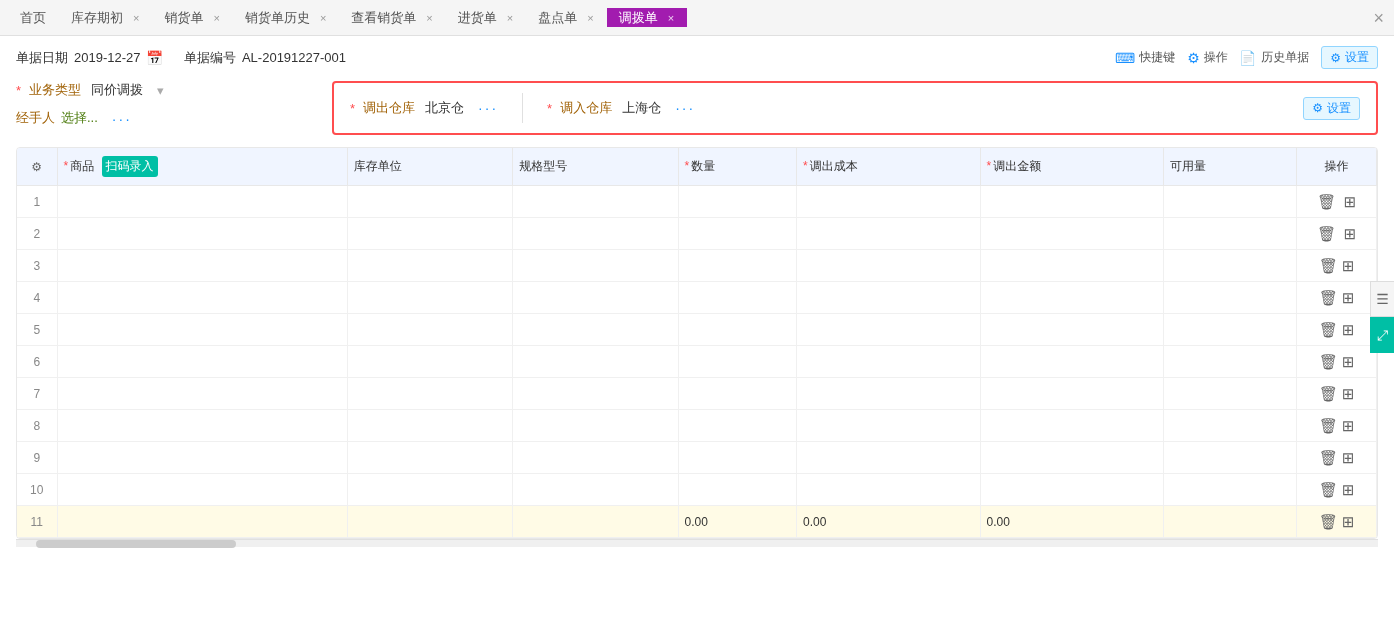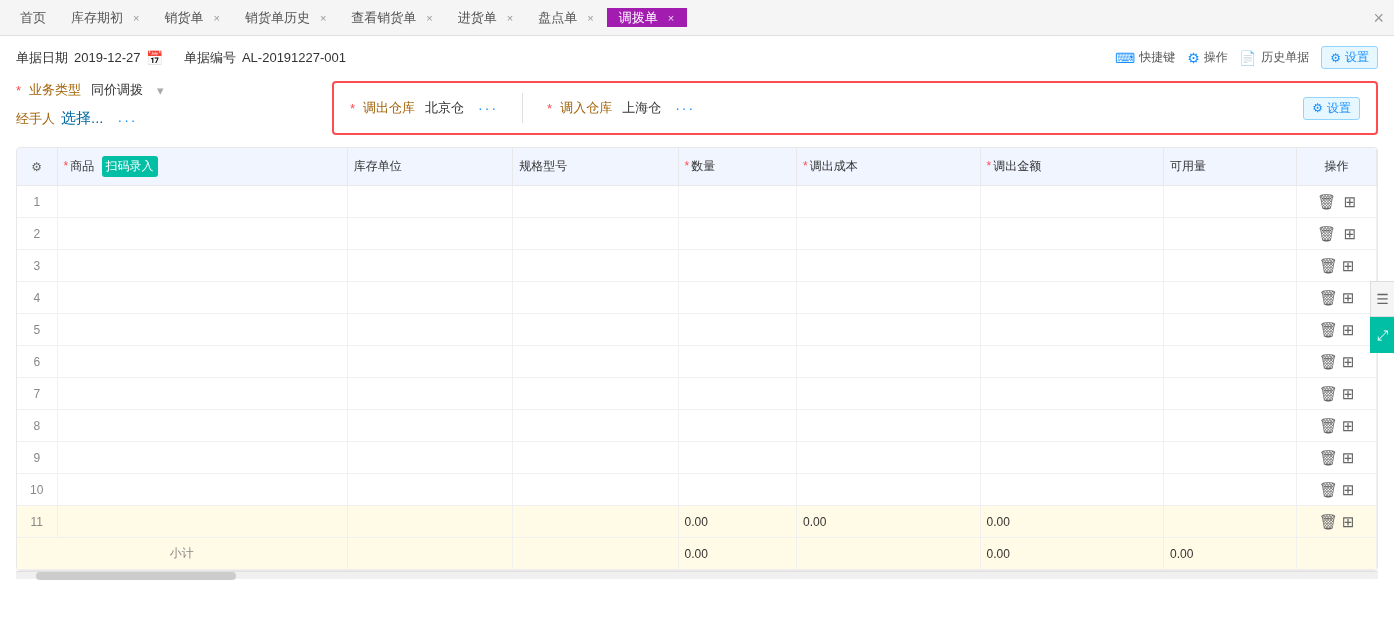--- a/index.html
+++ b/index.html
@@ -131,21 +131,21 @@
       margin-left: 8px;
       font-size: 14px;
       letter-spacing: 2px;
     }
     .field-separator {
       width: 1px;
       height: 30px;
       background: #e0e0e0;
       margin: 0 24px;
     }
-    .select-placeholder { color: #0369a1; font-size: 15px; }
+    .select-placeholder { color: #4d7c0f; font-size: 13px; }
     .person-field {
       display: flex;
       align-items: flex-end;
       gap: 6px;
     }
 
     
     .table-wrapper {
       border: 1px solid #e8e8e8;
       border-radius: 4px;
@@ -508,30 +508,20 @@
           <td>11</td>
           <td></td>
             <td></td>
             <td></td>
           <td><span class="subtotal-value">0.00</span></td>
           <td><span class="subtotal-value">0.00</span></td>
           <td><span class="subtotal-value">0.00</span></td>
           <td></td>
           <td class="col-ops"><span class="op-btn">🗑</span><span class="op-btn">⊞</span></td>
         </tr>
-        <tr style="background:#fffbe6;">
-          <td colspan="2"><span class="subtotal-label">小计</span></td>
-          <td></td>
-          <td></td>
-          <td><span class="subtotal-value">0.00</span></td>
-          <td></td>
-          <td><span class="subtotal-value">0.00</span></td>
-          <td><span class="subtotal-value">0.00</span></td>
-          <td></td>
-        </tr>
       </tbody>
     </table>
   </div>
 
   <div class="scrollbar-row">
     <div class="scrollbar-thumb"></div>
   </div>
 </div>
 
 <div class="floating-right">

